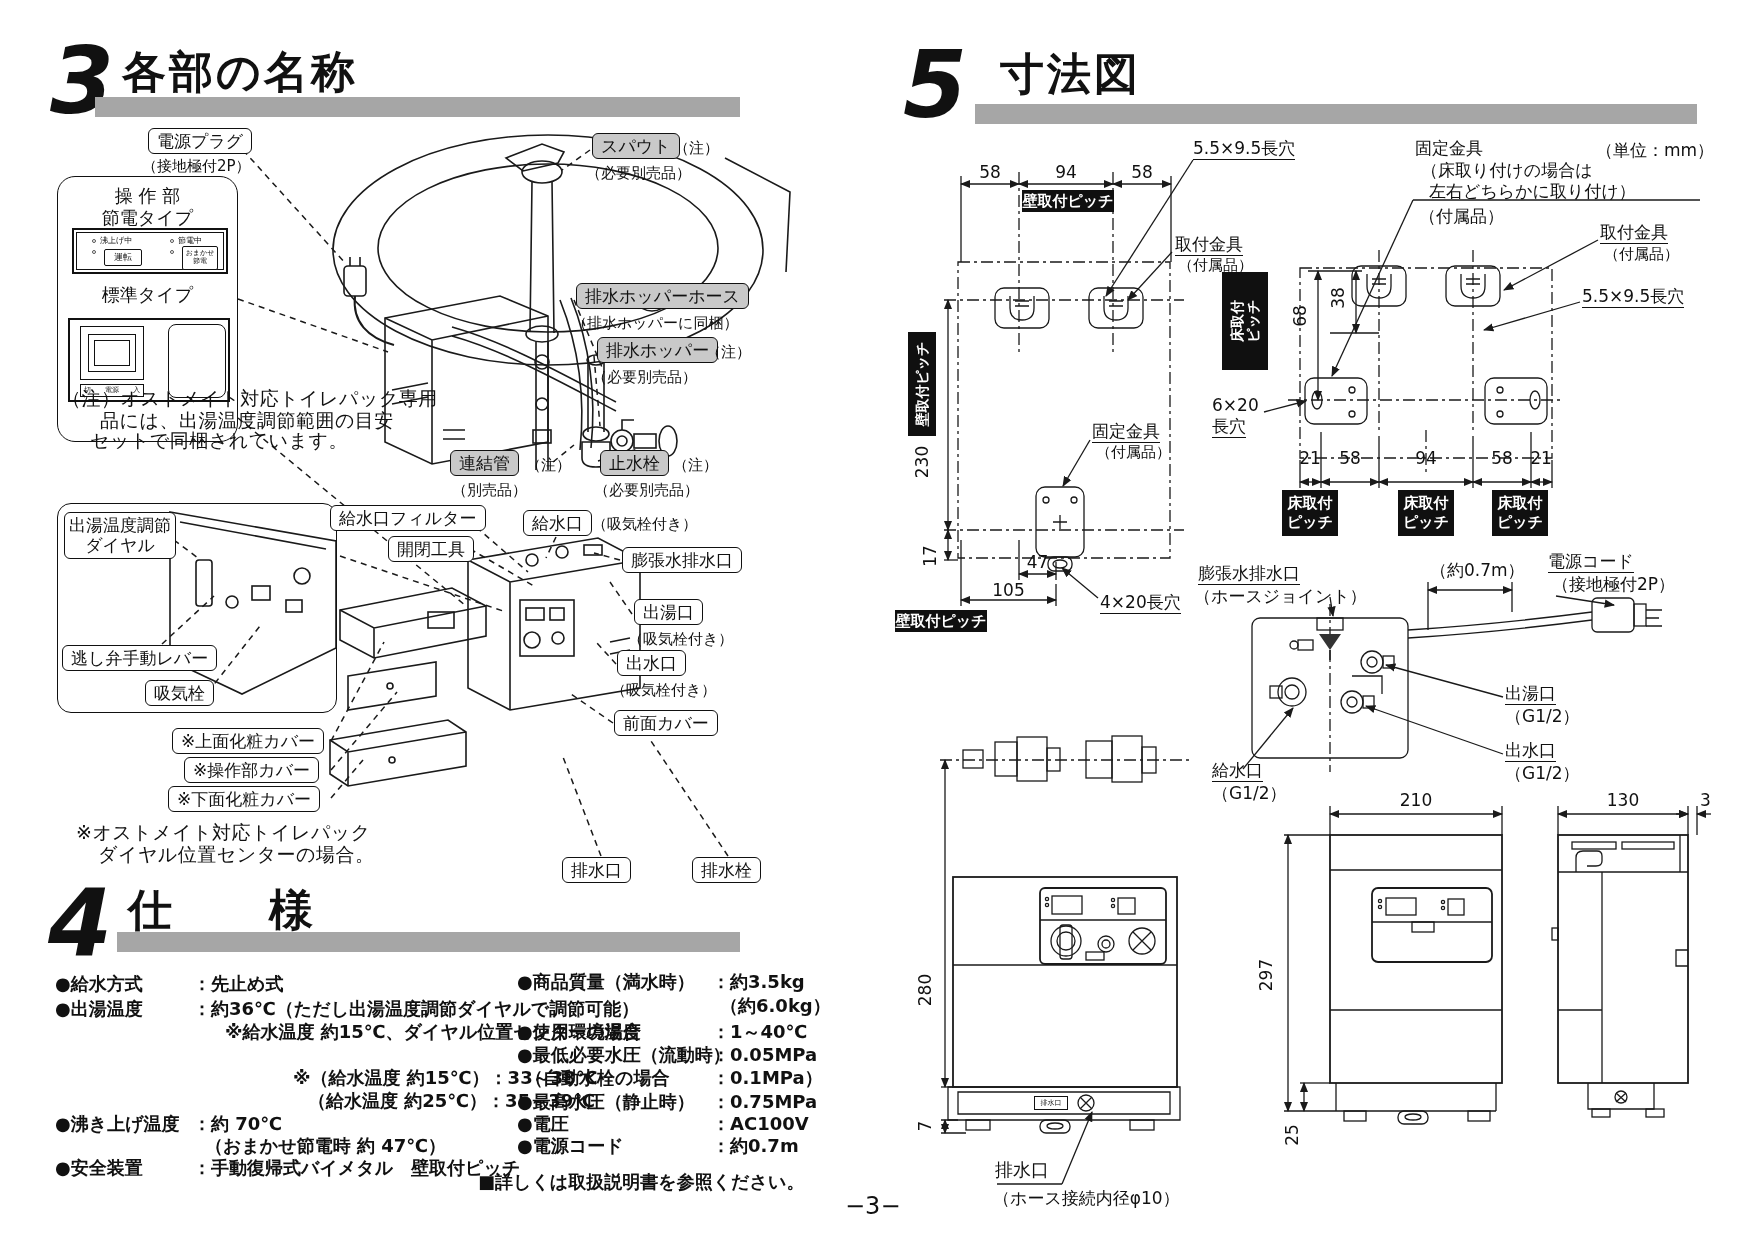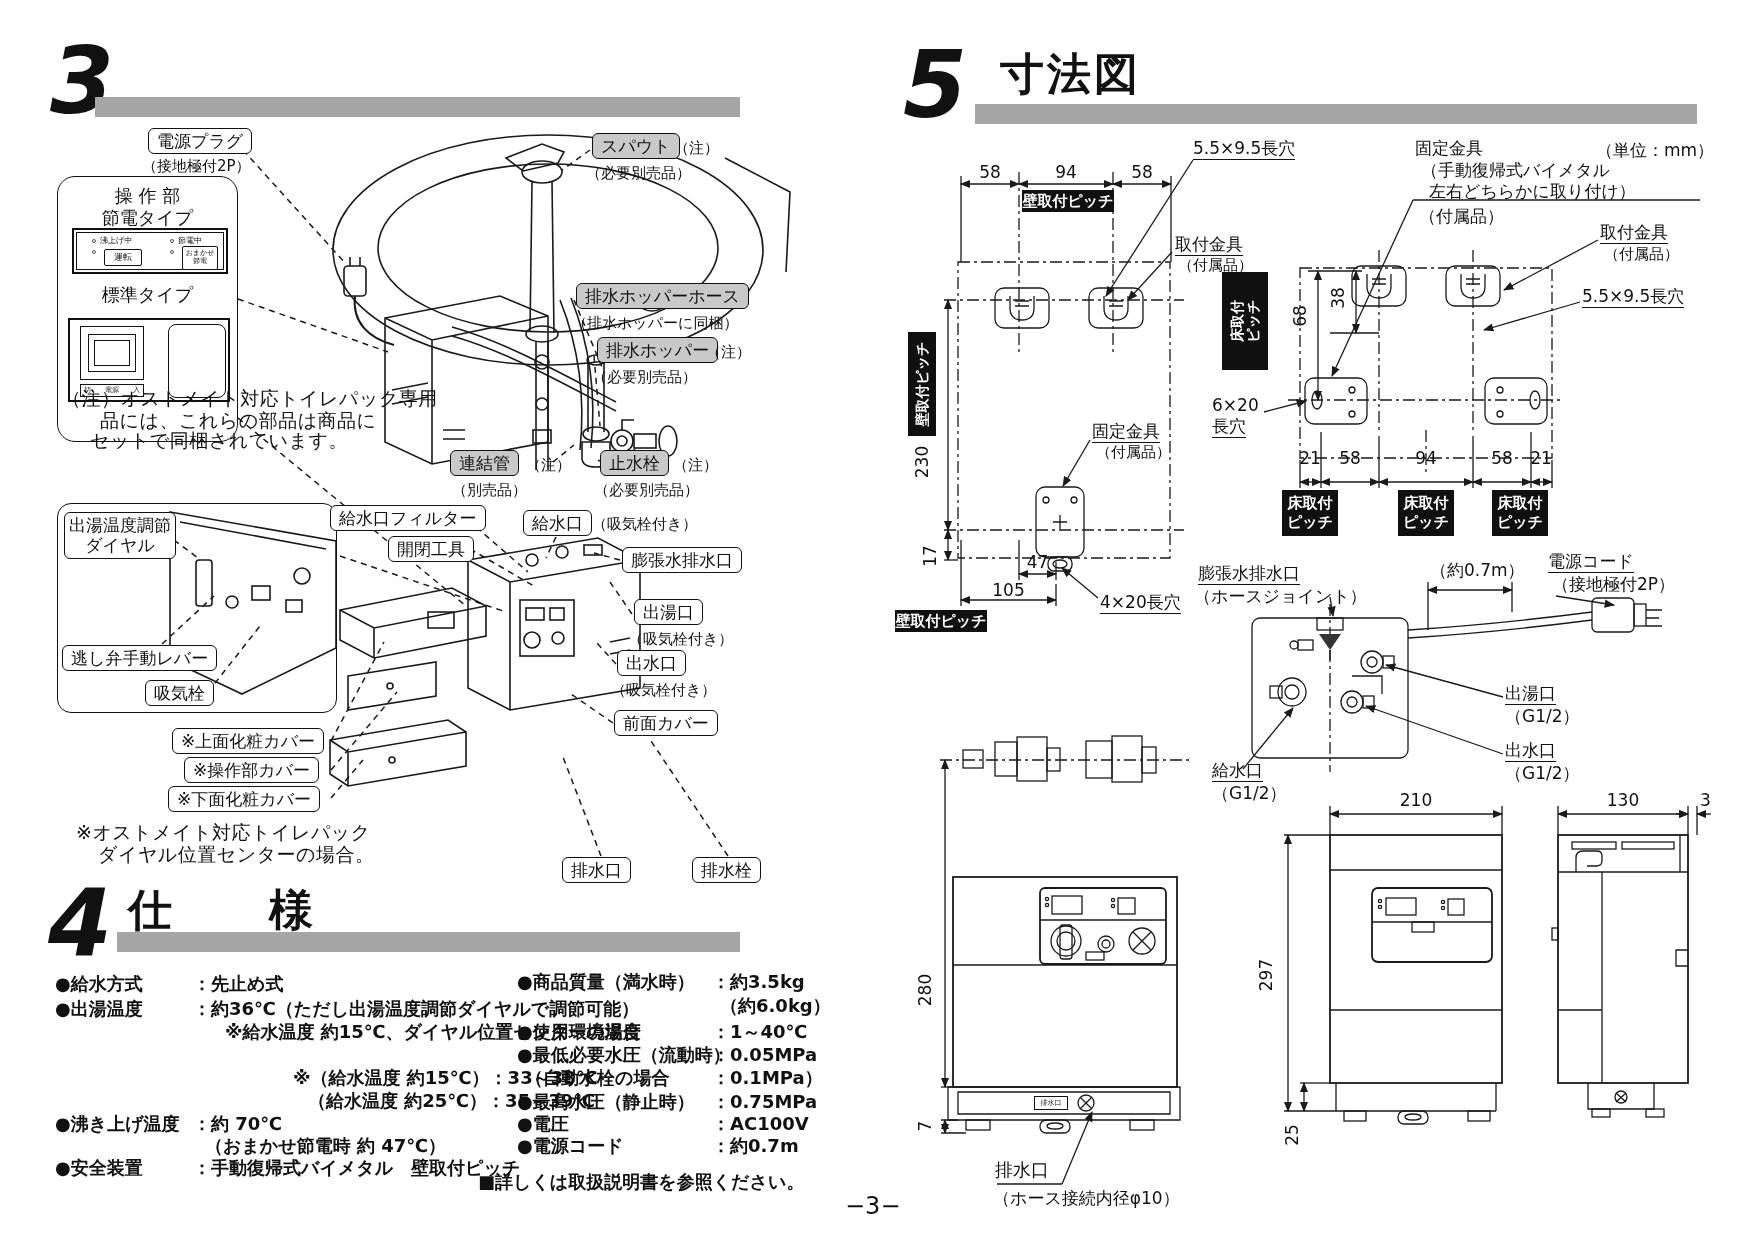--- a/index.html
+++ b/index.html
@@ -302,20 +302,21 @@
       <line x1="945" y1="760" x2="945" y2="1087" marker-start="url(#ar)" marker-end="url(#ar)"></line>
       <path d="M941,1087 H953"></path>
       <line x1="945" y1="1120" x2="945" y2="1133" marker-start="url(#ar)" marker-end="url(#ar)"></line>
       <path d="M941,1120 H958 M941,1133 H966"></path>
       <path d="M997,1184 H1062"></path>
       <line x1="1062" y1="1184" x2="1092" y2="1112" marker-end="url(#ar)"></line>
     </g>
   </svg>
 
   <div class="abs secnum" style="left:50px;top:36px">3</div>
+  <div class="abs sectitle" style="left:122px;top:50px">各部の名称</div>
   <div class="abs bar" style="left:95px;top:97px;width:645px;height:20px"></div>
 
   <div class="abs lbl" style="left:148px;top:128px">電源プラグ</div>
   <div class="abs sub" style="left:142px;top:157px">（接地極付2P）</div>
 
   <div class="abs lbl gray" style="left:592px;top:133px">スパウト</div>
   <div class="abs sub" style="left:674px;top:139px">（注）</div>
   <div class="abs sub" style="left:586px;top:164px">（必要別売品）</div>
 
   <div class="abs frame" style="left:57px;top:176px;width:181px;height:266px"></div>
@@ -340,21 +341,21 @@
   <div class="abs box1" style="left:88px;top:334px;width:48px;height:38px;border-width:1px"></div>
   <div class="abs box1" style="left:94px;top:340px;width:36px;height:26px;border-width:1px"></div>
   <div class="abs box1" style="left:80px;top:384px;width:64px;height:13px;border-width:1px;display:flex;justify-content:space-between;align-items:center;padding:0 3px">
     <span class="tiny7">切</span>
     <span class="tiny7">電源</span>
     <span class="tiny7">入</span>
   </div>
   <div class="abs box1" style="left:168px;top:324px;width:58px;height:74px;border-width:1.5px;border-radius:8px"></div>
 
   <div class="abs note" style="left:62px;top:386px">（注）オストメイト対応トイレパック専用</div>
-  <div class="abs note" style="left:100px;top:408px">品には、これらの部品は商品に</div>
+  <div class="abs note" style="left:100px;top:408px">品には、出湯温度調節範囲の目安</div>
   <div class="abs note" style="left:90px;top:428px">セットで同梱されています。</div>
 
   <div class="abs frame" style="left:57px;top:503px;width:280px;height:210px;border-radius:14px"></div>
   <div class="abs lbl" style="left:64px;top:512px;width:112px;padding:2px 4px">
     <span style="display:block">出湯温度調節</span>
     <span style="display:block">ダイヤル</span>
   </div>
   <div class="abs lbl" style="left:62px;top:645px">逃し弁手動レバー</div>
   <div class="abs lbl" style="left:145px;top:680px">吸気栓</div>
 
@@ -449,21 +450,21 @@
     </div>
   <div class="abs rot" style="left:916px;top:546px;width:28px;height:20px">
       <span>17</span>
     </div>
   <div class="abs dim cen" style="left:1019px;top:552px;width:37px">47</div>
   <div class="abs dim cen" style="left:961px;top:580px;width:95px">105</div>
   <div class="abs bbox" style="left:895px;top:610px;width:92px;height:22px">壁取付ピッチ</div>
   <div class="abs dim u" style="left:1100px;top:592px">4×20長穴</div>
 
   <div class="abs dim" style="left:1415px;top:138px">固定金具</div>
-  <div class="abs dim" style="left:1421px;top:160px">（手動復帰式バイメタル</div>
+  <div class="abs dim" style="left:1421px;top:160px">（床取り付けの場合は</div>
   <div class="abs dim" style="left:1429px;top:181px">左右どちらかに取り付け）</div>
   <div class="abs dim" style="left:1419px;top:206px">（付属品）</div>
   <div class="abs dim u" style="left:1600px;top:222px">取付金具</div>
   <div class="abs sub" style="left:1604px;top:245px">（付属品）</div>
   <div class="abs dim u" style="left:1582px;top:286px">5.5×9.5長穴</div>
   <div class="abs bboxv" style="left:1222px;top:272px;width:46px;height:98px">
       <span><span>床取付</span><br><span>ピッチ</span></span>
     </div>
   <div class="abs rot" style="left:1282px;top:306px;width:36px;height:20px">
       <span>68</span>

